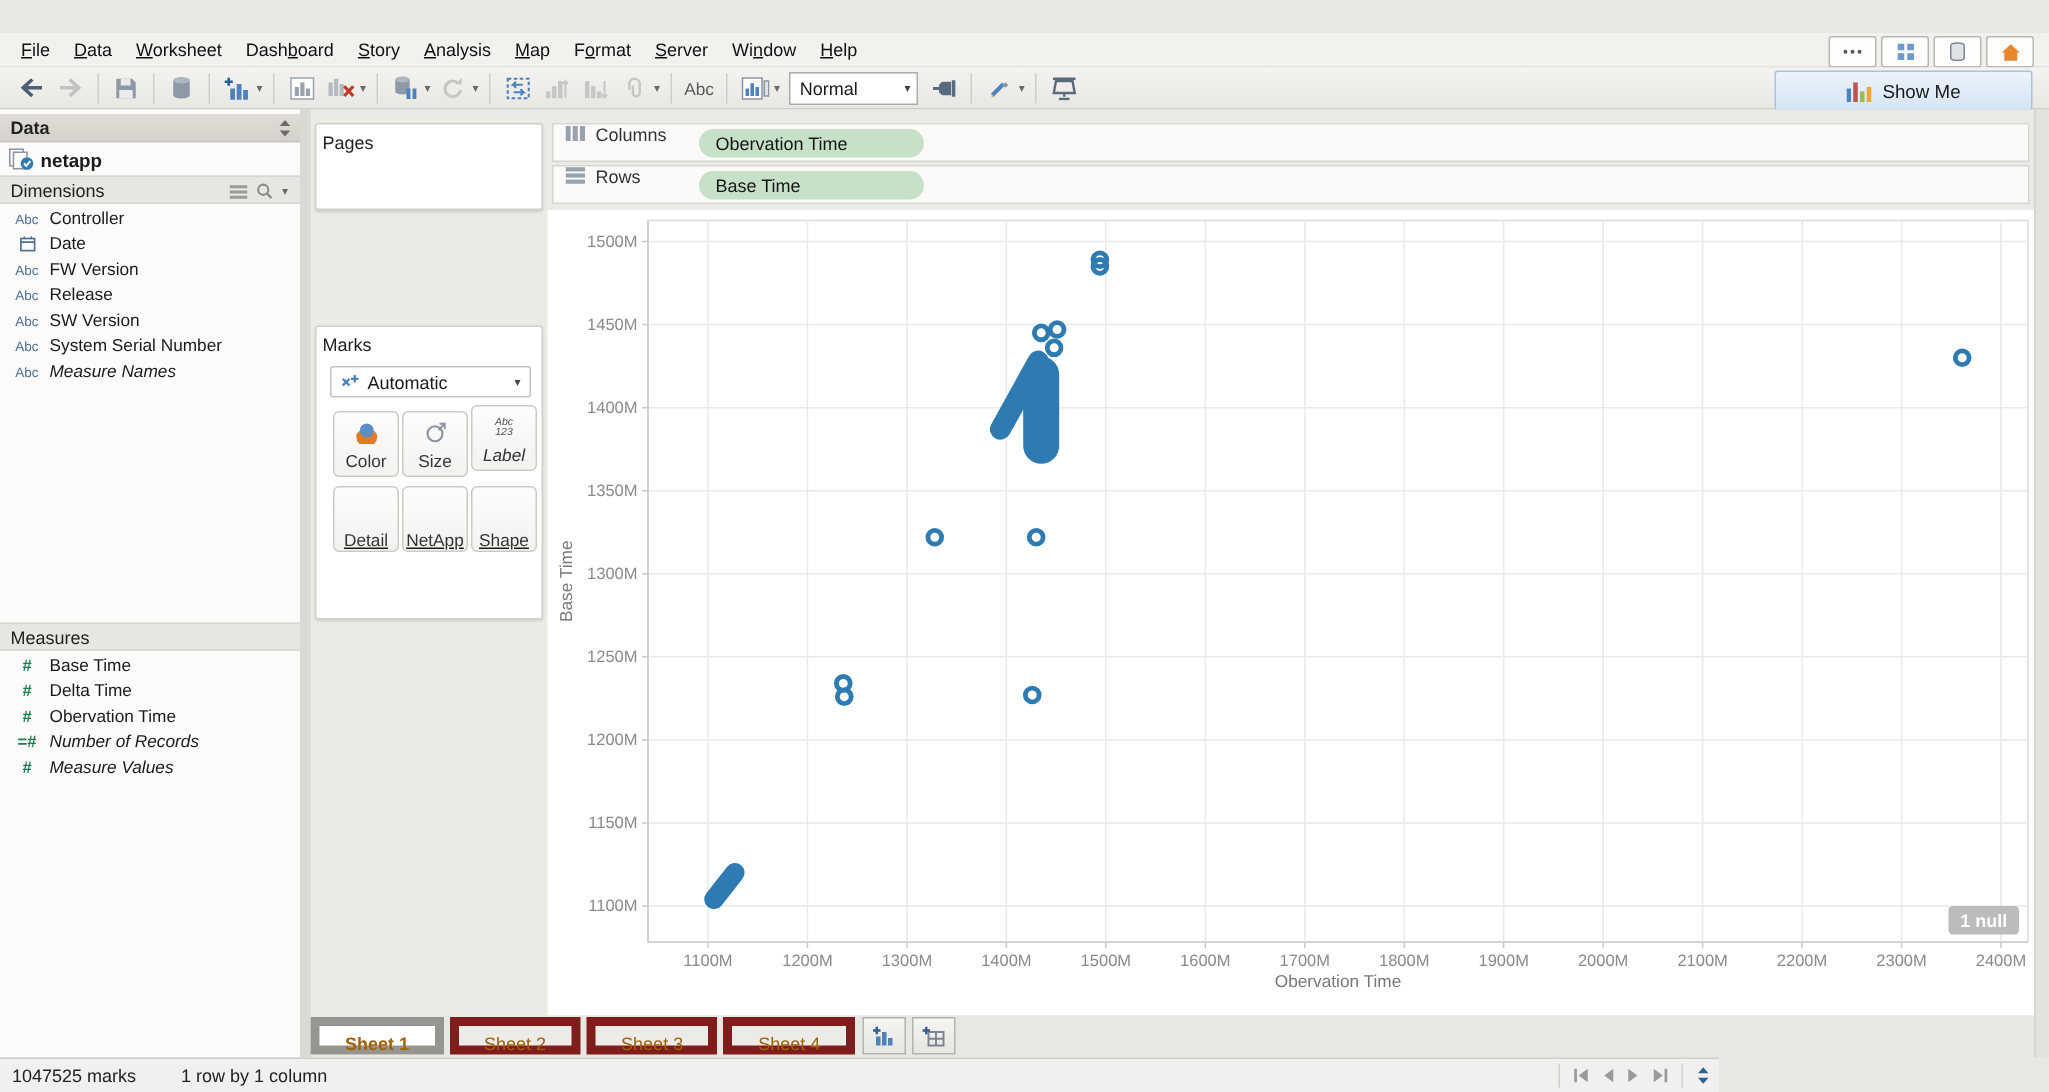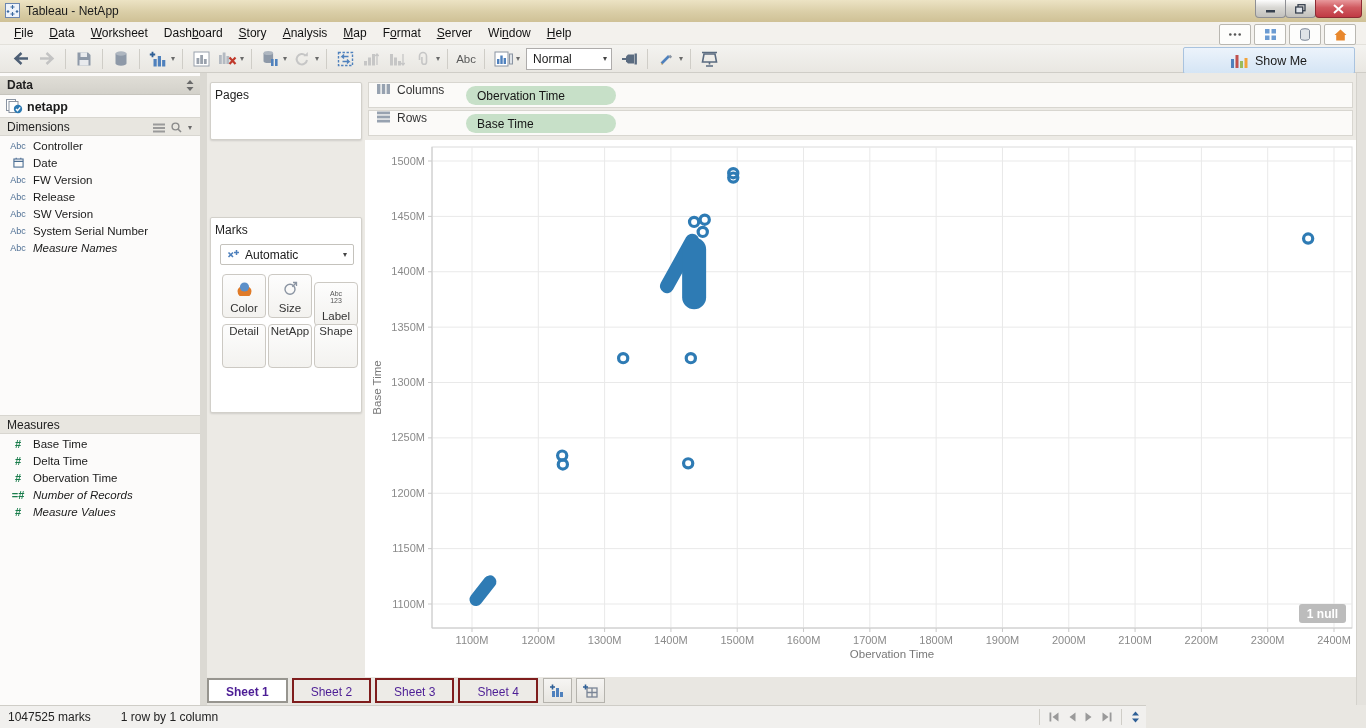--- a/index.html
+++ b/index.html
@@ -56,82 +56,55 @@
   .cards{left:207px;top:73px;width:158px;height:632px;background:#eceae5;}
   .card{position:absolute;left:3px;width:152px;background:#fff;border:1px solid #d2d0ca;border-radius:2px;box-shadow:0 1px 2px rgba(0,0,0,.12);box-sizing:border-box;}
   .card-label{position:absolute;left:4px;top:5px;font-size:12px;color:#222;}
   .card-pages{top:9px;height:58px;}
   .card-filters{top:72px;height:66px;}
   .card-marks{top:144px;height:196px;}
   .marks-dd{position:absolute;left:9px;top:26px;width:134px;height:21px;border:1px solid #c4c2bc;border-radius:2px;background:#fff;display:flex;align-items:center;gap:5px;padding-left:6px;box-sizing:border-box;font-size:12px;}
   .marks-dd .dd-caret{position:absolute;right:6px;font-size:8px;color:#444;}
   .marks-btn{position:absolute;width:44px;height:44px;border:1px solid #ccc9c3;border-radius:4px;background:linear-gradient(#fdfdfd,#f3f2ef);box-sizing:border-box;display:flex;flex-direction:column;align-items:center;justify-content:flex-end;padding-bottom:3px;}
   .marks-btn .mb-label{font-size:11.5px;color:#333;}
-  .marks-btn.txt-only{justify-content:flex-start;padding-bottom:0;}
+  .marks-btn.txt-only{justify-content:flex-end;padding-bottom:0;text-decoration:underline;}
   .mb-icon{display:flex;align-items:center;justify-content:center;flex:1;}
   .lab-ic{font-size:7px;line-height:7px;color:#555;text-align:center;}
 
   
   .worksheet{left:365px;top:73px;width:991px;height:604px;background:#eceae5;}
   .shelf{position:absolute;left:3px;width:985px;height:26px;background:#fbfaf8;border:1px solid #d8d6d0;box-sizing:border-box;display:flex;align-items:flex-start;}
   .shelf-cols{top:9px;}
   .shelf-rows{top:37px;}
   .shelf-icon{margin-left:8px;}
   .shelf-label{margin-left:7px;font-size:12px;color:#333;width:62px;}
   .pill{position:absolute;left:97px;width:150px;height:19px;border-radius:10px;background:#c7e0c8;display:flex;align-items:center;padding-left:11px;box-sizing:border-box;font-size:12px;color:#161616;top:3px;}
   .canvas{position:absolute;left:0;top:67px;width:991px;height:537px;background:#fff;}
   .rightstrip{left:1356px;top:73px;width:10px;height:632px;background:#e4e2dd;border-left:1px solid #d4d2cc;}
 
   
   .tabrow{left:207px;top:677px;width:1149px;height:28px;background:#e9e7e2;display:flex;align-items:flex-start;padding-top:1px;box-sizing:border-box;gap:4px;}
-  .sheet-tab{height:25px;line-height:25px;padding:0 17px;border:2px solid #7f1d1d;background:#edebe7;font-size:12px;color:#4c1d95;box-sizing:border-box;}
+  .sheet-tab{height:25px;line-height:25px;padding:0 17px;border:6px solid #7f1d1d;background:#edebe7;font-size:12px;color:#a16207;box-sizing:border-box;}
   .sheet-tab.active{background:#fff;font-weight:bold;border-color:#97958f;}
   .tab-btn{width:29px;height:25px;border:1px solid #b5b3ad;background:linear-gradient(#f6f5f3,#e7e5e0);display:flex;align-items:center;justify-content:center;box-sizing:border-box;}
   .tabrow .first{margin-left:1px;}
 
   
   .statusbar{left:0;top:705px;width:1146px;height:23px;background:#f1f0ee;border-top:1px solid #cfcdc7;display:flex;align-items:center;box-sizing:border-box;font-size:12px;color:#222;}
   .sb-marks{margin-left:8px;}
   .sb-grid{margin-left:30px;}
   .sb-right{position:absolute;right:6px;top:0;height:22px;display:flex;align-items:center;gap:9px;}
   .sb-sep{width:1px;height:16px;background:#cfcdc7;}
   svg{display:block;}
 </style>
 </head>
 <body>
 
 <div class="window">
 
-  <div class="abs titlebar">
-    <span class="abs app-icon">
-      <svg width="15" height="15" viewBox="0 0 15 15">
-          <rect x="0.5" y="0.5" width="14" height="14" fill="#eef3fa" stroke="#6c87b0"></rect>
-          <path d="M7.5 2 v4 M5.5 4 h4 M3 7 v3 M1.7 8.5 h2.6 M12 7 v3 M10.7 8.5 h2.6 M7.5 9 v4 M5.5 11 h4" stroke="#3b6aa0" stroke-width="1.1" fill="none"></path>
-        </svg>
-    </span>
-    <span class="abs title-text">Tableau - NetApp</span>
-    <div class="abs winbtns">
-      <div class="wbtn">
-          <svg width="10" height="8">
-            <rect x="0" y="5" width="9" height="2.5" fill="#37414f"></rect>
-          </svg>
-        </div>
-      <div class="wbtn">
-          <svg width="11" height="10">
-            <rect x="3" y="0.7" width="7" height="6" fill="none" stroke="#37414f" stroke-width="1.3"></rect>
-            <rect x="0.7" y="3" width="7" height="6" fill="#dfe3e8" stroke="#37414f" stroke-width="1.3"></rect>
-          </svg>
-        </div>
-      <div class="wbtn close">
-          <svg width="11" height="10">
-            <path d="M1 1 L10 9 M10 1 L1 9" stroke="#fff" stroke-width="2"></path>
-          </svg>
-        </div>
-    </div>
-  </div>
 
   <div class="abs menubar">
     <div id="menu-items" style="display:flex;">
         <div class="menu-item"><u>F</u>ile</div>
         <div class="menu-item"><u>D</u>ata</div>
         <div class="menu-item"><u>W</u>orksheet</div>
         <div class="menu-item">Dash<u>b</u>oard</div>
         <div class="menu-item"><u>S</u>tory</div>
         <div class="menu-item"><u>A</u>nalysis</div>
         <div class="menu-item"><u>M</u>ap</div>
@@ -525,21 +498,21 @@
       </div>
       <div class="marks-btn" style="left:57px;top:56px;">
         <span class="mb-icon">
             <svg width="15" height="15" viewBox="0 0 15 15">
               <circle cx="7" cy="8.2" r="5" fill="none" stroke="#8a94a2" stroke-width="1.4"></circle>
               <path d="M9.3 5.7 L13.3 1.7 M13.5 5 V1.5 H10" fill="none" stroke="#8a94a2" stroke-width="1.3"></path>
             </svg>
           </span>
         <span class="mb-label">Size</span>
       </div>
-      <div class="marks-btn" style="left:103px;top:64px;">
+      <div class="marks-btn" style="left:103px;top:52px;font-style:italic;">
         <span class="mb-icon">
             <span class="lab-ic">Abc<br>123</span>
           </span>
         <span class="mb-label">Label</span>
       </div>
       <div class="marks-btn txt-only" style="left:11px;top:106px;">
         <span class="mb-label">Detail</span>
       </div>
       <div class="marks-btn txt-only" style="left:57px;top:106px;">
         <span class="mb-label">NetApp</span>

